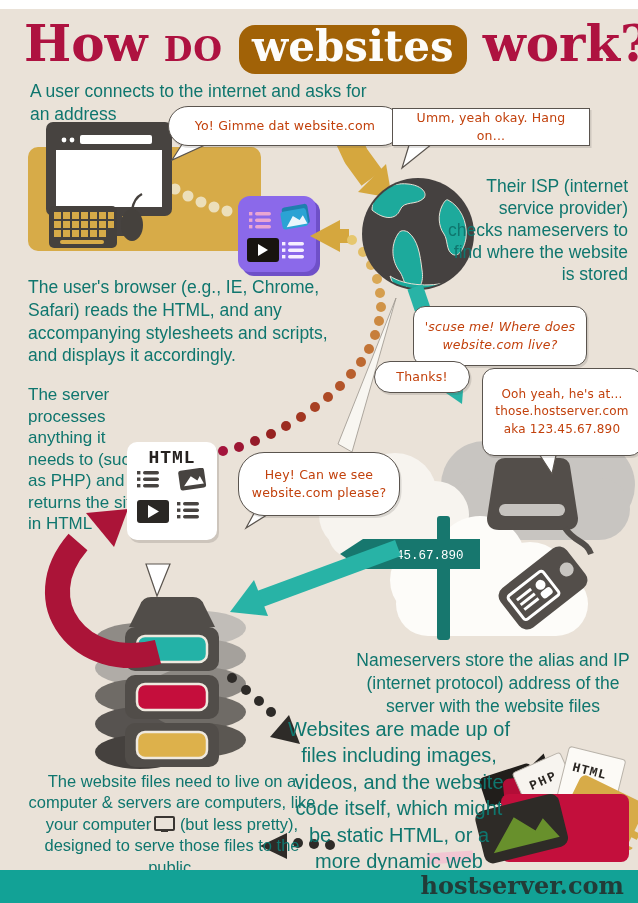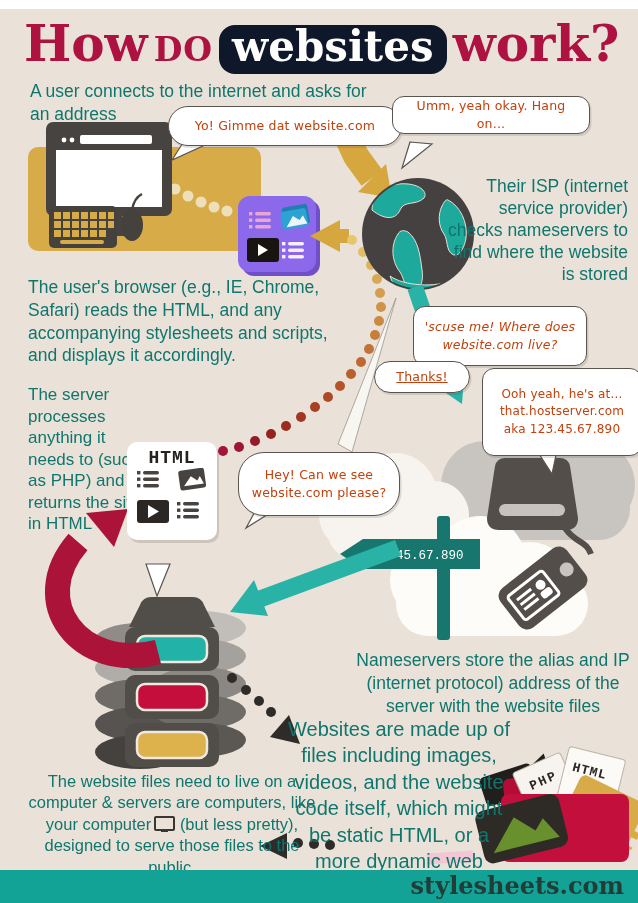--- a/index.html
+++ b/index.html
@@ -2,25 +2,25 @@
 <html><head>
 <meta charset="utf-8">
 <style>
   html,body{margin:0;padding:0;}
   #page{position:relative;width:638px;height:903px;background:#eae2d8;overflow:hidden;
         font-family:"Liberation Sans",sans-serif;}
   #top-strip{position:absolute;left:0;top:0;width:638px;height:9px;background:#ffffff;z-index:4;}
   #art{position:absolute;left:0;top:0;z-index:1;}
 
   
-  #title{position:absolute;left:24px;top:14px;width:600px;display:flex;align-items:baseline;gap:6px;
+  #title{position:absolute;left:24px;top:14px;width:600px;display:flex;align-items:baseline;gap:16px;
          font-family:"DejaVu Serif",serif;font-weight:bold;z-index:3;white-space:nowrap;}
   .t-big{font-size:50px;color:#ae1240;}
   .t-small{font-size:33px;color:#ae1240;letter-spacing:1px;}
-  .t-badge{background:#0f172a;color:#fdfdfb;border-radius:16px;padding:1px 13px 6px;font-size:42px;line-height:1;}
+  .t-badge{background:#a16207;color:#fdfdfb;border-radius:16px;padding:1px 13px 6px;font-size:42px;line-height:1;}
 
   
   .para{position:absolute;color:#0f766e;z-index:3;line-height:1.3;}
   #intro{left:30px;top:80px;width:350px;font-size:17.5px;}
   #browser-text{left:28px;top:276px;width:332px;font-size:17.5px;}
   #isp-text{left:440px;top:176px;width:188px;font-size:17.5px;text-align:right;line-height:1.25;}
   #server-text{left:28px;top:384px;width:120px;font-size:17px;line-height:1.27;}
   #nameservers-text{left:352px;top:649px;width:282px;font-size:17.5px;text-align:center;}
   #files-left{left:26px;top:771px;width:292px;font-size:16.5px;text-align:center;line-height:1.3;}
   #made-of-text{left:288px;top:716px;width:222px;font-size:20px;text-align:center;line-height:1.32;}
@@ -28,23 +28,23 @@
   .mini-monitor{display:inline-block;width:17px;height:11px;border:2.5px solid #3a3632;border-radius:2px;
     vertical-align:-1px;position:relative;margin-left:3px;}
   .mini-monitor:after{content:"";position:absolute;left:5px;top:11px;width:7px;height:3px;background:#3a3632;}
 
   
   .bubble{position:absolute;background:#fff;border:1.4px solid #5a544e;border-radius:16px;
     display:flex;flex-direction:column;align-items:center;justify-content:center;text-align:center;
     font-family:"DejaVu Sans",sans-serif;font-size:12.5px;color:#c2410c;z-index:3;padding:3px 8px;
     box-shadow:1.5px 2px 0 rgba(90,84,78,.18);line-height:1.45;letter-spacing:.2px;}
   #bubble-yo{left:168px;top:106px;width:216px;height:32px;border-radius:20px;}
-  #bubble-umm{left:392px;top:96px;width:180px;height:30px;border-radius:12px;}
+  #bubble-umm{left:392px;top:108px;width:180px;height:30px;border-radius:0;}
   #bubble-scuse{left:413px;top:306px;width:156px;height:52px;border-radius:12px;font-style:italic;}
-  #bubble-thanks{left:374px;top:361px;width:78px;height:24px;border-radius:16px;text-decoration:underline;}
+  #bubble-thanks{left:374px;top:361px;width:78px;height:24px;border-radius:16px;}
   #bubble-ooh{left:482px;top:368px;width:142px;height:80px;border-radius:12px;font-size:12px;}
   #bubble-hey{left:238px;top:452px;width:144px;height:56px;border-radius:26px;}
   #bubble-here{left:122px;top:532px;width:124px;height:34px;border-radius:18px;}
 
   
   #html-box{position:absolute;left:127px;top:442px;width:90px;height:92px;background:#fff;border-radius:10px;
     z-index:3;box-shadow:2px 3px 0 rgba(90,84,78,.2);display:flex;flex-direction:column;align-items:center;padding-top:6px;}
   #html-box .html-label{font-family:"Liberation Mono",monospace;font-weight:bold;font-size:18px;
     letter-spacing:1px;color:#262220;}
 
@@ -343,21 +343,21 @@
     <span>(but less pretty), designed to serve those files to the public.</span>
   </div>
   <div class="para" id="made-of-text">Websites are made up of files including images, videos, and the website code itself, which might be static HTML, or a more dynamic web language, like PHP.</div>
 
   <div class="bubble" id="bubble-yo">Yo! Gimme dat website.com</div>
   <div class="bubble" id="bubble-umm">Umm, yeah okay. Hang on...</div>
   <div class="bubble" id="bubble-scuse">'scuse me! Where does website.com live?</div>
   <div class="bubble" id="bubble-thanks">Thanks!</div>
   <div class="bubble" id="bubble-ooh">
     <span>Ooh yeah, he's at...</span>
-    <span>that.hostserver.com</span>
+    <span>those.hostserver.com</span>
     <span>aka 123.45.67.890</span>
   </div>
   <div class="bubble" id="bubble-hey">Hey! Can we see website.com please?</div>
 
   <div id="html-box">
     <span class="html-label">HTML</span>
     <svg width="74" height="56" viewBox="0 0 74 56">
       <g fill="#474340">
         <g>
           <rect x="2" y="3" width="3.4" height="3.4"></rect>
@@ -380,14 +380,14 @@
             <rect x="48" y="34" width="16" height="3.4" rx="1.7"></rect>
           <rect x="42" y="40.5" width="3.4" height="3.4"></rect>
             <rect x="48" y="40.5" width="16" height="3.4" rx="1.7"></rect>
           <rect x="42" y="47" width="3.4" height="3.4"></rect>
             <rect x="48" y="47" width="16" height="3.4" rx="1.7"></rect>
         </g>
       </g>
     </svg>
   </div>
 
-  <div id="footer">stylesheets.com</div>
+  <div id="footer">hostserver.com</div>
 </div>
 
 </body></html>

